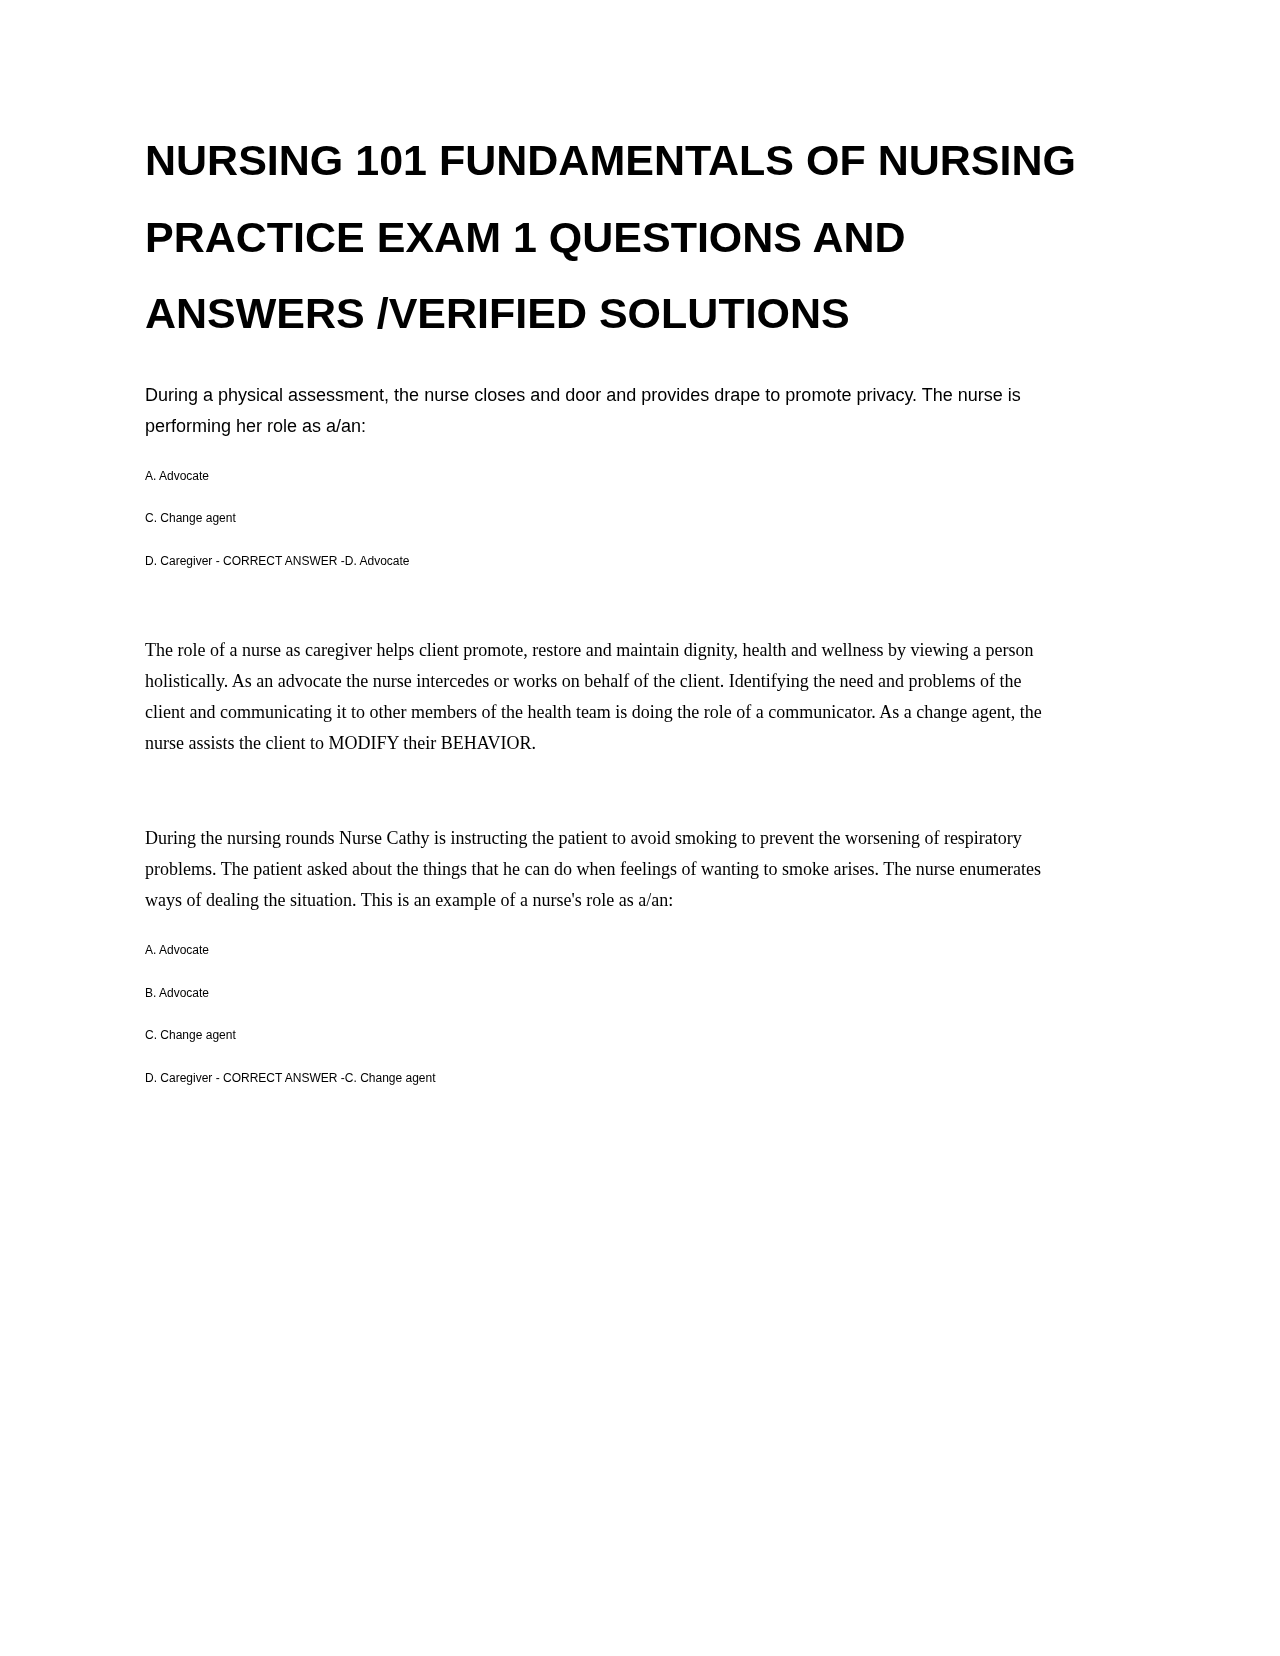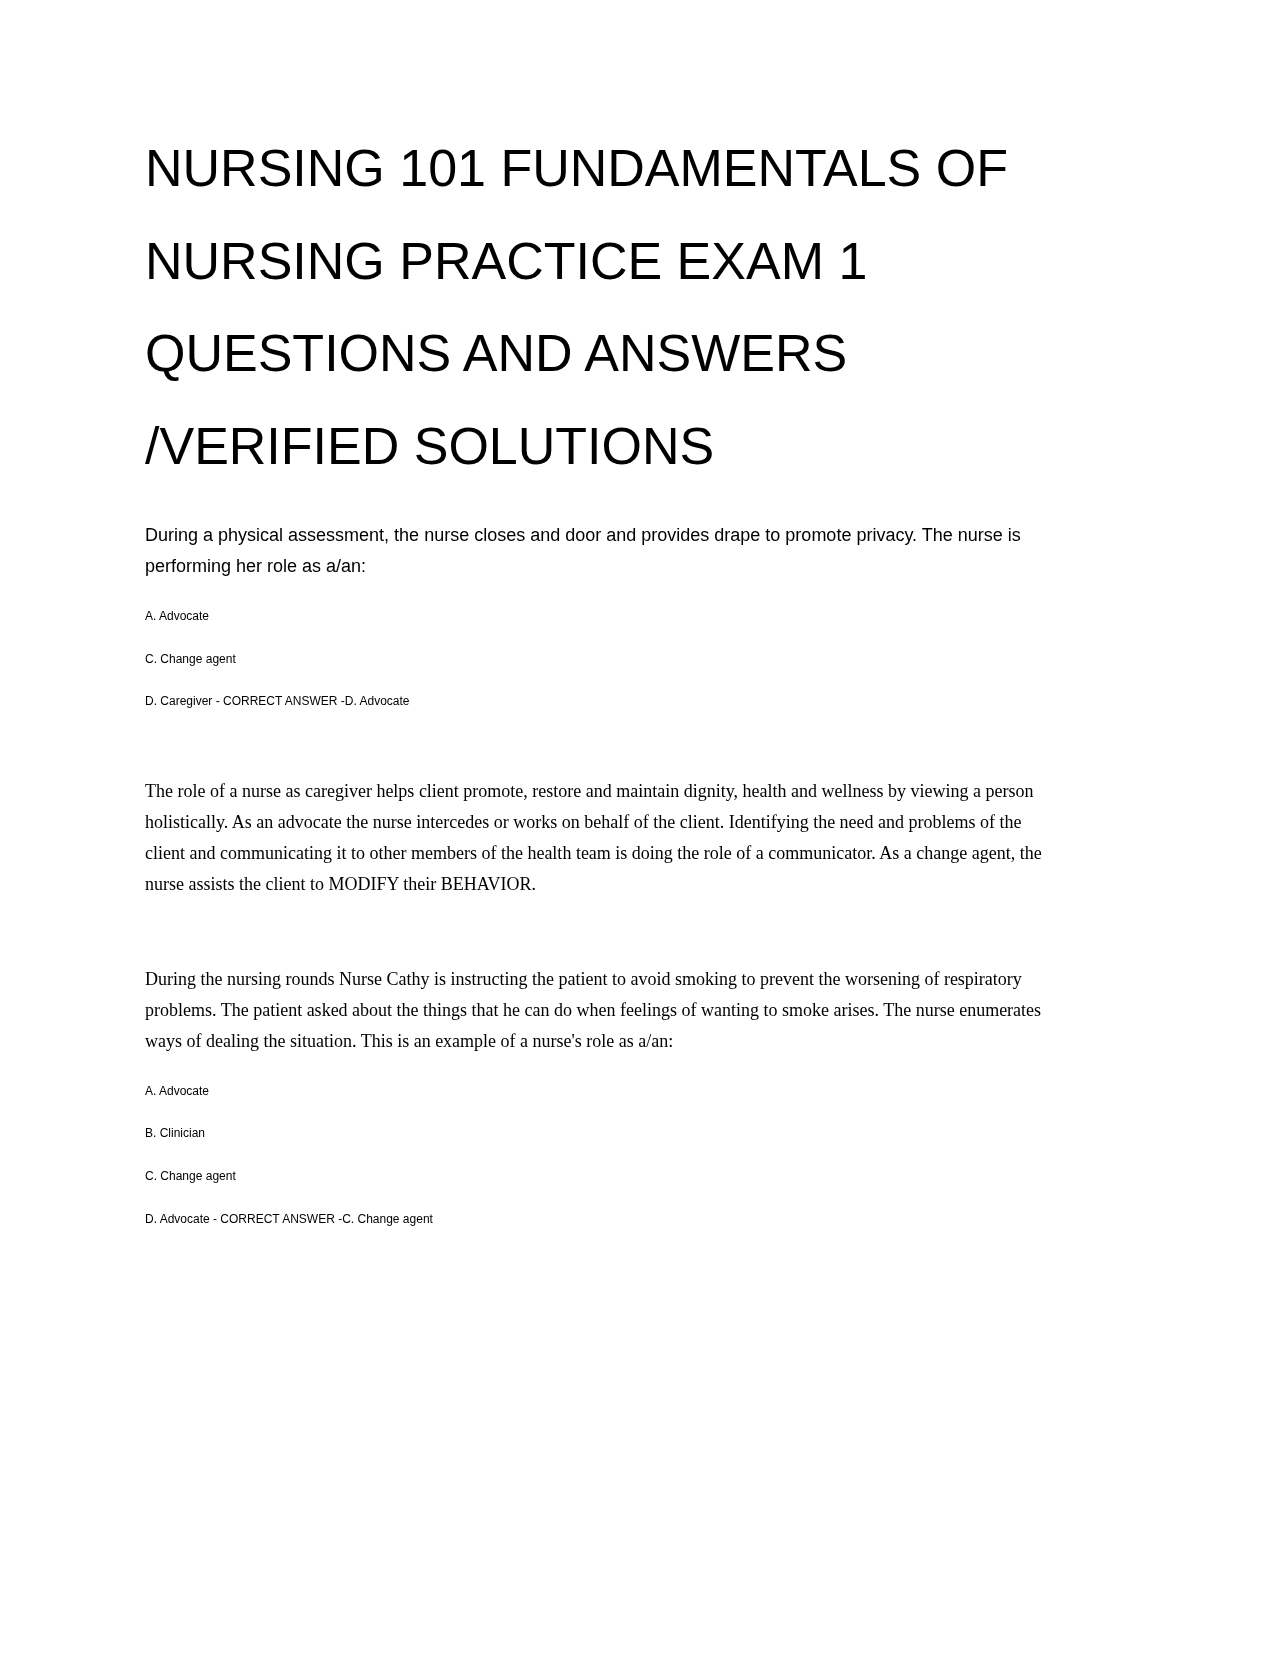--- a/index.html
+++ b/index.html
@@ -13,22 +13,22 @@
     -webkit-font-smoothing: antialiased;
   }
   .page {
     width: 1280px;
     min-height: 1656px;
     box-sizing: border-box;
     padding: 122px 150px 80px 145px;
     background: #ffffff;
   }
   .doc-title {
-    font-size: 52px;
-    font-weight: 400;
+    font-size: 43px;
+    font-weight: 700;
     line-height: 1.78;
     margin: 0 0 28px 0;
     max-width: 950px;
     color: #000000;
   }
   .para {
     font-size: 18px;
     line-height: 1.72;
     margin: 0 0 24px 0;
     max-width: 915px;
@@ -55,18 +55,18 @@
     <p class="para">During a physical assessment, the nurse closes and door and provides drape to promote privacy. The nurse is performing her role as a/an:</p>
     <p class="option">A. Advocate</p>
     <p class="option">C. Change agent</p>
     <p class="option">D. Caregiver - CORRECT ANSWER -D. Advocate</p>
     <p class="para spacer-lg">The role of a nurse as caregiver helps client promote, restore and maintain dignity, health and wellness by viewing a person holistically. As an advocate the nurse intercedes or works on behalf of the client. Identifying the need and problems of the client and communicating it to other members of the health team is doing the role of a communicator. As a change agent, the nurse assists the client to MODIFY their BEHAVIOR.</p>
   </section>
 
   <section>
     <p class="para spacer-lg">During the nursing rounds Nurse Cathy is instructing the patient to avoid smoking to prevent the worsening of respiratory problems. The patient asked about the things that he can do when feelings of wanting to smoke arises. The nurse enumerates ways of dealing the situation. This is an example of a nurse's role as a/an:</p>
     <p class="option">A. Advocate</p>
-    <p class="option">B. Clinician</p>
+    <p class="option">B. Advocate</p>
     <p class="option">C. Change agent</p>
-    <p class="option">D. Advocate - CORRECT ANSWER -C. Change agent</p>
+    <p class="option">D. Caregiver - CORRECT ANSWER -C. Change agent</p>
   </section>
 
 </div>
 
 </body></html>

